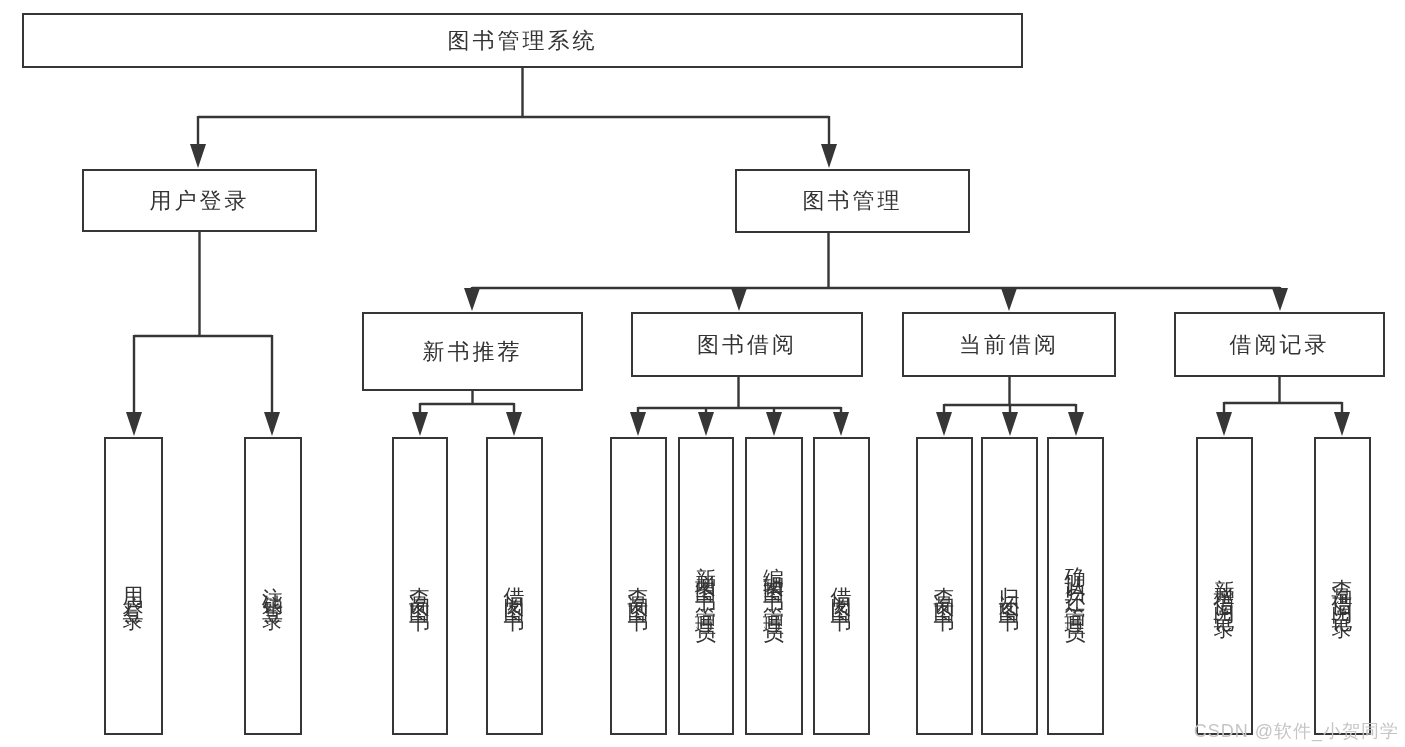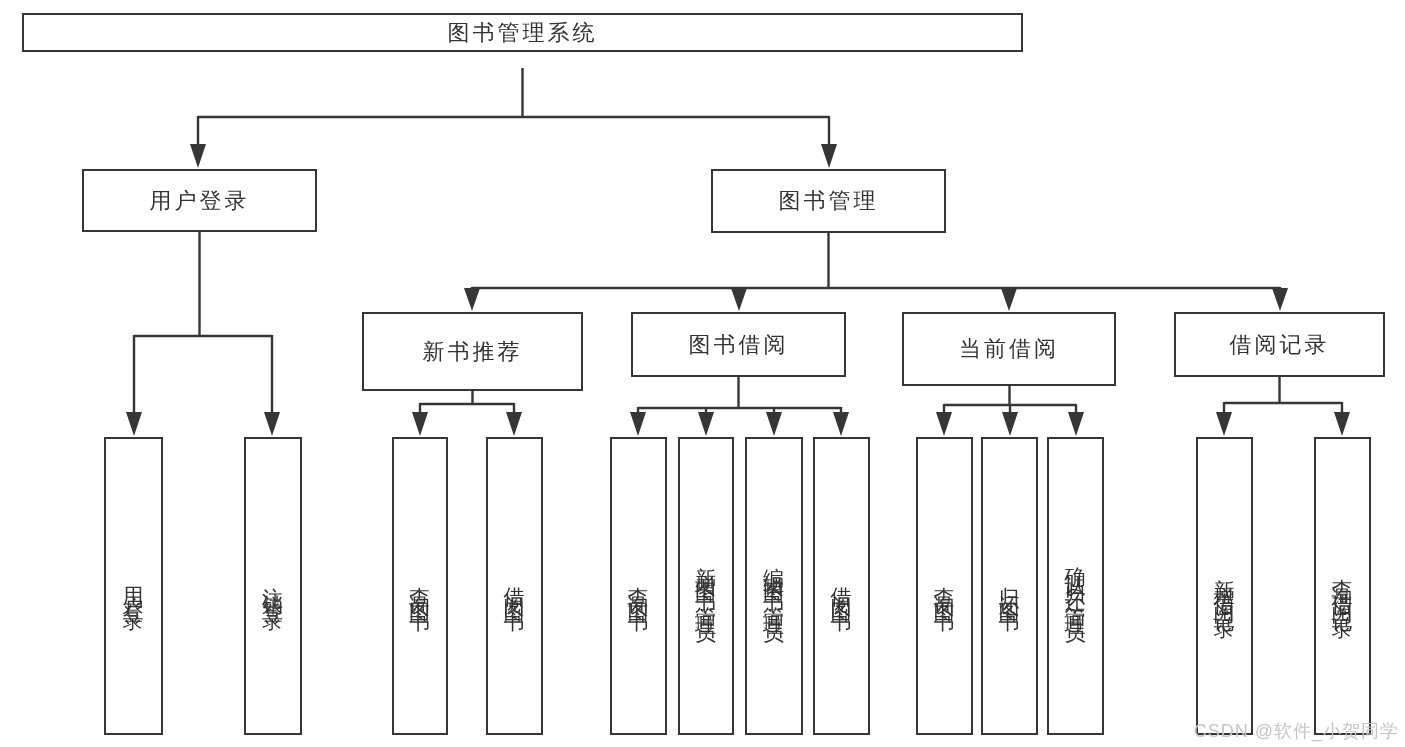--- a/index.html
+++ b/index.html
@@ -96,38 +96,38 @@
       <polygon points="766,412 782,412 774,436"></polygon>
       <polygon points="833,412 849,412 841,436"></polygon>
       <polygon points="936,412 952,412 944,436"></polygon>
       <polygon points="1002,412 1018,412 1010,436"></polygon>
       <polygon points="1068,412 1084,412 1076,436"></polygon>
       <polygon points="1216,412 1232,412 1224,436"></polygon>
       <polygon points="1334,412 1350,412 1342,436"></polygon>
     </g>
   </svg>
 
-  <div class="node hnode" style="left:22px;top:13px;width:1001px;height:39px">
+  <div class="node hnode" style="left:22px;top:13px;width:1001px;height:55px">
     <span>图书管理系统</span>
   </div>
 
   <div class="node hnode" style="left:82px;top:169px;width:235px;height:63px">
     <span>用户登录</span>
   </div>
-  <div class="node hnode" style="left:711px;top:169px;width:235px;height:64px">
+  <div class="node hnode" style="left:735px;top:169px;width:235px;height:64px">
     <span>图书管理</span>
   </div>
 
   <div class="node hnode" style="left:362px;top:312px;width:221px;height:79px">
     <span>新书推荐</span>
   </div>
-  <div class="node hnode" style="left:631px;top:312px;width:215px;height:65px">
+  <div class="node hnode" style="left:631px;top:312px;width:232px;height:65px">
     <span>图书借阅</span>
   </div>
-  <div class="node hnode" style="left:902px;top:312px;width:214px;height:74px">
+  <div class="node hnode" style="left:902px;top:312px;width:214px;height:65px">
     <span>当前借阅</span>
   </div>
   <div class="node hnode" style="left:1174px;top:312px;width:211px;height:65px">
     <span>借阅记录</span>
   </div>
 
   <div class="node vnode" style="left:104px;top:437px;width:59px;height:298px">
     <span>用户登录</span>
   </div>
   <div class="node vnode" style="left:244px;top:437px;width:58px;height:298px">

